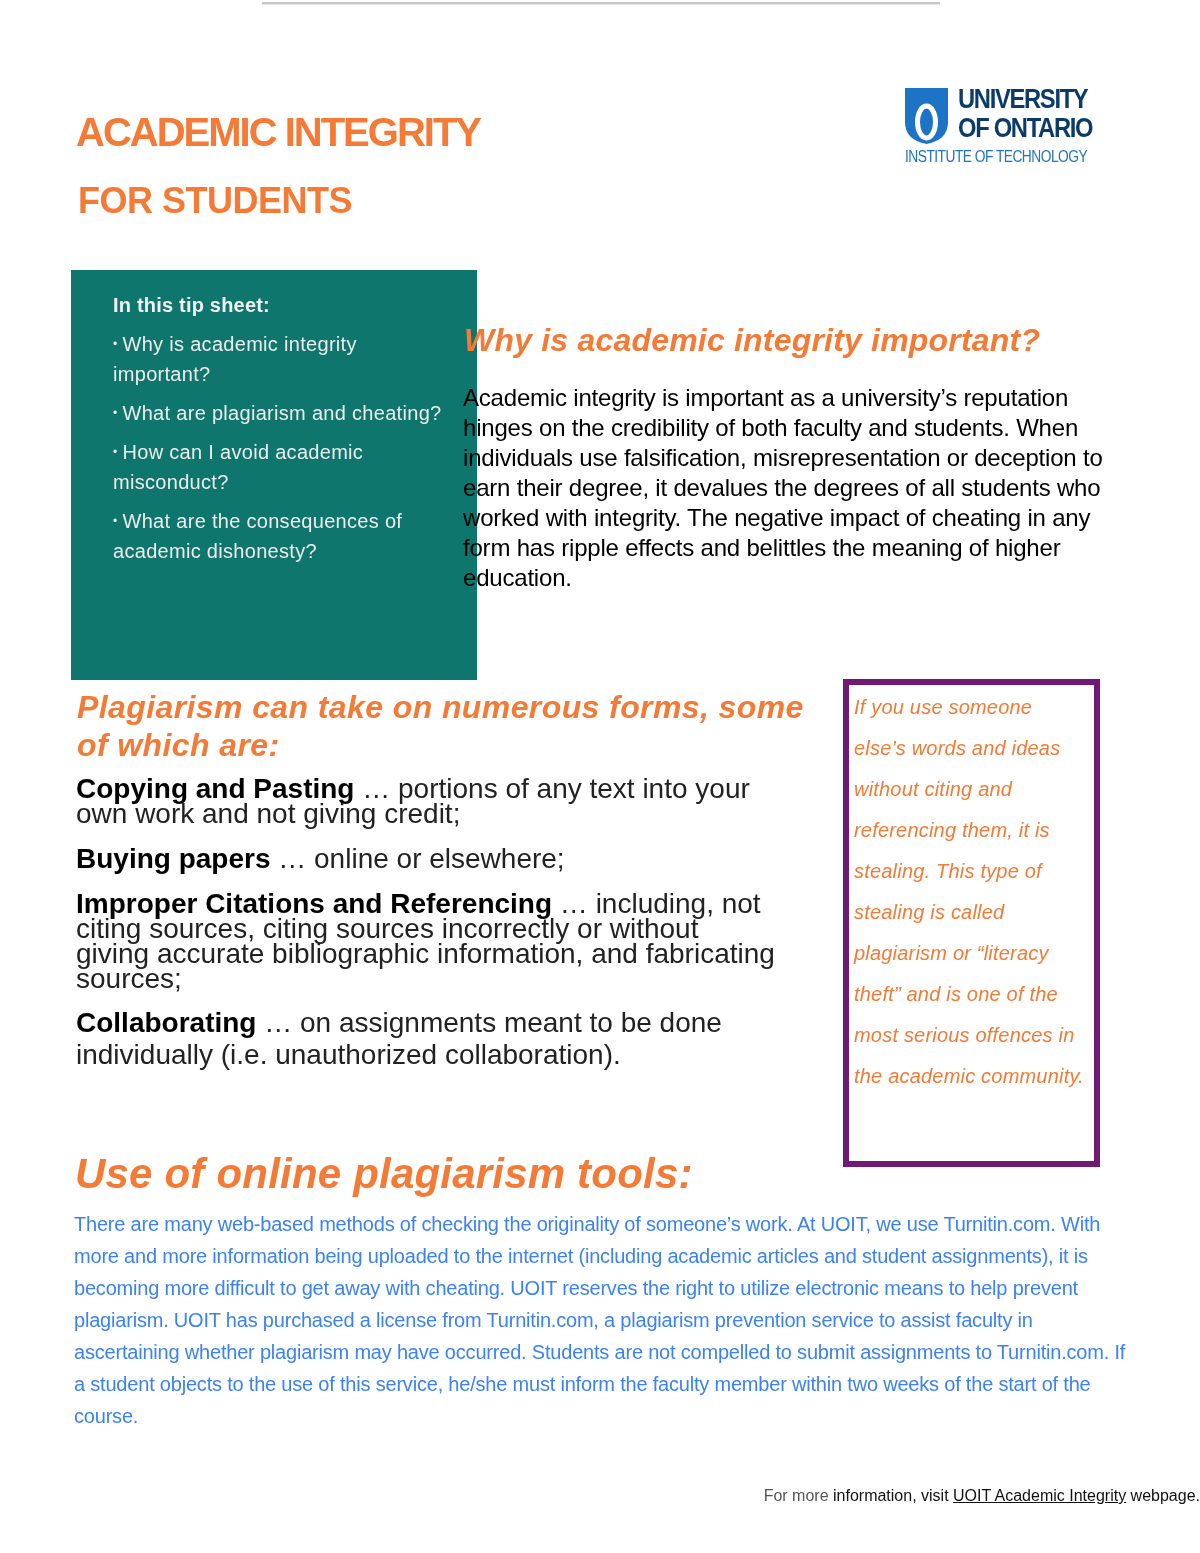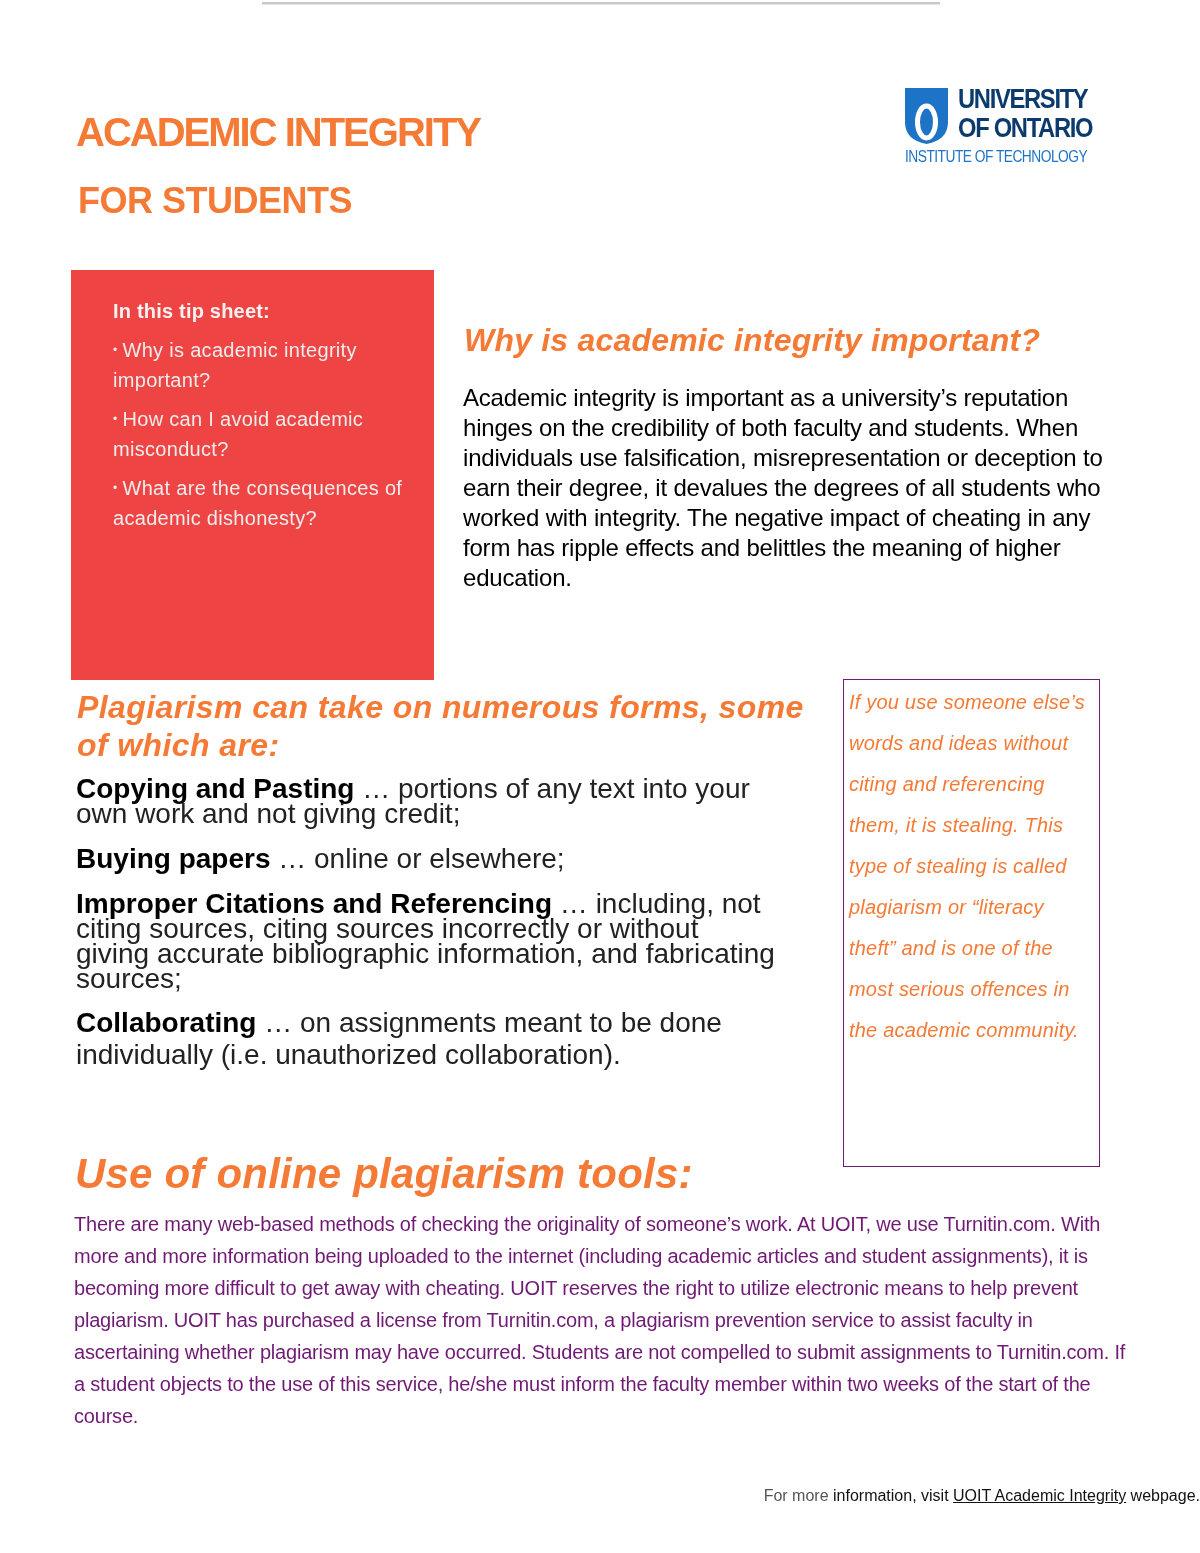--- a/index.html
+++ b/index.html
@@ -6,34 +6,34 @@
     body { width: 1200px; height: 1553px; position: relative; overflow: hidden; font-family: "Liberation Sans", sans-serif; color: #000; }
     .top-rule { position: absolute; left: 262px; top: 2px; width: 678px; height: 2px; background: #c8c8c8; border-bottom: 1px solid #e6e6e6; }
     .title { position: absolute; left: 76px; top: 100px; font-size: 40px; font-weight: bold; letter-spacing: -2px; line-height: 64px; margin: 0; color: #f47a35; }
     .subtitle { position: absolute; left: 78px; top: 180px; font-size: 36px; font-weight: bold; letter-spacing: -0.5px; color: #f47a35; margin: 0; }
     .logo { position: absolute; left: 905px; top: 85px; width: 210px; height: 85px; }
     .logo-shield { position: absolute; left: 0; top: 3px; width: 43px; height: 56px; }
     .logo-l1, .logo-l2 { position: absolute; left: 53px; font-size: 27px; font-weight: bold; color: #0b3b6e; letter-spacing: -1.5px; line-height: 28px; transform: scaleX(0.88); transform-origin: left; white-space: nowrap; }
     .logo-l1 { top: 0; }
     .logo-l2 { top: 29px; }
     .logo-l3 { position: absolute; left: 0; top: 63px; font-size: 16px; color: #1d73c6; letter-spacing: -0.6px; transform: scaleX(0.86); transform-origin: left; white-space: nowrap; }
-    .tipbox { position: absolute; left: 71px; top: 270px; width: 363px; height: 410px; background: #ef4444; box-sizing: border-box; padding: 30px 30px 0 42px; color: #ededed; }
+    .tipbox { position: absolute; left: 71px; top: 270px; width: 406px; height: 410px; background: #0f766e; box-sizing: border-box; padding: 24px 30px 0 42px; color: #ededed; }
     .tipbox-title { font-size: 20px; font-weight: bold; color: #f2f2f2; margin: 0 0 12px 0; letter-spacing: 0.2px; }
     .tip-item { font-size: 20px; line-height: 30px; margin: 0 0 9px 0; color: #ededed; letter-spacing: 0.3px; }
     .tip-bullet { font-size: 12px; vertical-align: 3px; margin-right: 5px; }
     .h-why { position: absolute; left: 464px; top: 322px; font-size: 32px; font-weight: bold; font-style: italic; color: #f47a35; margin: 0; letter-spacing: 0.2px; }
     .why-body { position: absolute; left: 463px; top: 383px; width: 640px; font-size: 24px; line-height: 30px; margin: 0; letter-spacing: -0.2px; }
     .h-plag { position: absolute; left: 77px; top: 688px; width: 740px; font-size: 32px; font-weight: bold; font-style: italic; color: #f47a35; line-height: 38px; margin: 0; letter-spacing: 0.4px; }
     .forms { position: absolute; left: 76px; top: 776px; width: 700px; }
     .form-item { font-size: 28px; line-height: 25px; margin: 0 0 20px 0; color: #222; }
     .form-item b { color: #000; }
     .form-item.collab { line-height: 32px; margin-top: -4px; }
     .h-tools { position: absolute; left: 75px; top: 1150px; font-size: 42px; font-weight: bold; font-style: italic; color: #f47a35; margin: 0; letter-spacing: 0.2px; }
-    .tools-body { position: absolute; left: 74px; top: 1208px; width: 1060px; font-size: 20px; line-height: 32px; color: #701a75; margin: 0; letter-spacing: -0.2px; }
-    .quote-box { position: absolute; left: 843px; top: 679px; width: 257px; height: 488px; border: 1px solid #701a75; box-sizing: border-box; padding: 2px 8px 0 5px; }
+    .tools-body { position: absolute; left: 74px; top: 1208px; width: 1060px; font-size: 20px; line-height: 32px; color: #3b82f6; margin: 0; letter-spacing: -0.2px; }
+    .quote-box { position: absolute; left: 843px; top: 679px; width: 257px; height: 488px; border: 6px solid #701a75; box-sizing: border-box; padding: 2px 8px 0 5px; }
     .quote-text { font-size: 20px; font-style: italic; color: #f47a35; line-height: 41px; margin: 0; letter-spacing: 0.2px; }
     .footer { position: absolute; left: 0; width: 1200px; top: 1487px; text-align: right; font-size: 16px; color: #111; }
     .footer .muted { color: #555; }
     .footer a { color: #111; text-decoration: underline; }
   </style>
 </head>
 <body>
 
 <div class="top-rule"></div>
 
@@ -46,20 +46,21 @@
     <ellipse cx="21.5" cy="34" rx="9" ry="16" fill="none" stroke="#ffffff" stroke-width="5"></ellipse>
   </svg>
   <div class="logo-l1">UNIVERSITY</div>
   <div class="logo-l2">OF ONTARIO</div>
   <div class="logo-l3">INSTITUTE OF TECHNOLOGY</div>
 </div>
 
 <aside class="tipbox">
   <p class="tipbox-title">In this tip sheet:</p>
   <p class="tip-item"><span class="tip-bullet">•</span><span>Why is academic integrity important?</span></p>
+  <p class="tip-item"><span class="tip-bullet">•</span><span>What are plagiarism and cheating?</span></p>
   <p class="tip-item"><span class="tip-bullet">•</span><span>How can I avoid academic misconduct?</span></p>
   <p class="tip-item"><span class="tip-bullet">•</span><span>What are the consequences of academic dishonesty?</span></p>
 </aside>
 
 <h3 class="h-why">Why is academic integrity important?</h3>
 <p class="why-body">Academic integrity is important as a university’s reputation hinges on the credibility of both faculty and students. When individuals use falsification, misrepresentation or deception to earn their degree, it devalues the degrees of all students who worked with integrity. The negative impact of cheating in any form has ripple effects and belittles the meaning of higher education.</p>
 
 <h3 class="h-plag">Plagiarism can take on numerous forms, some of which are:</h3>
 
 <div class="forms">

